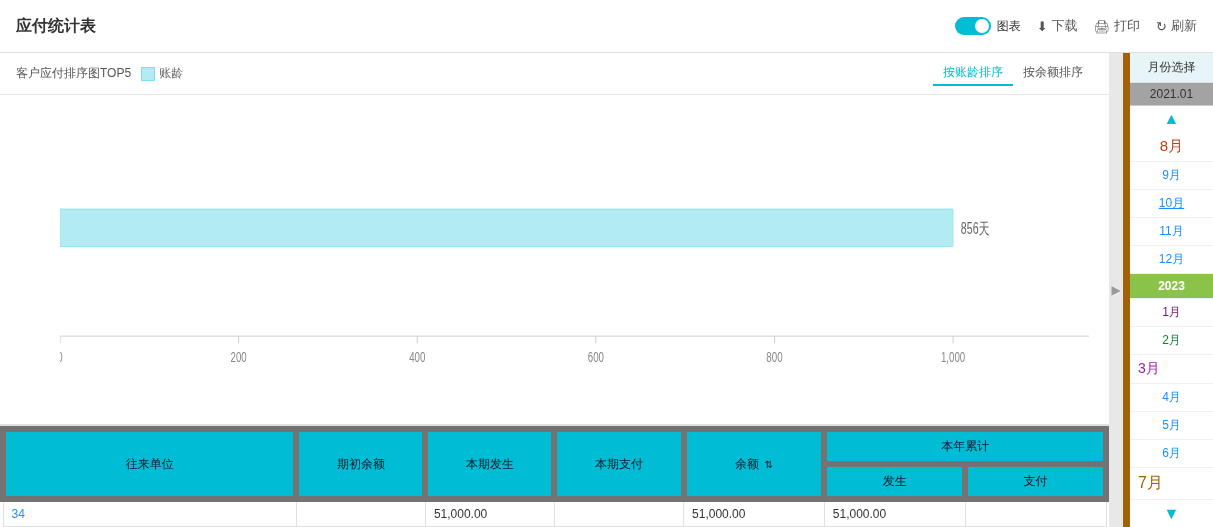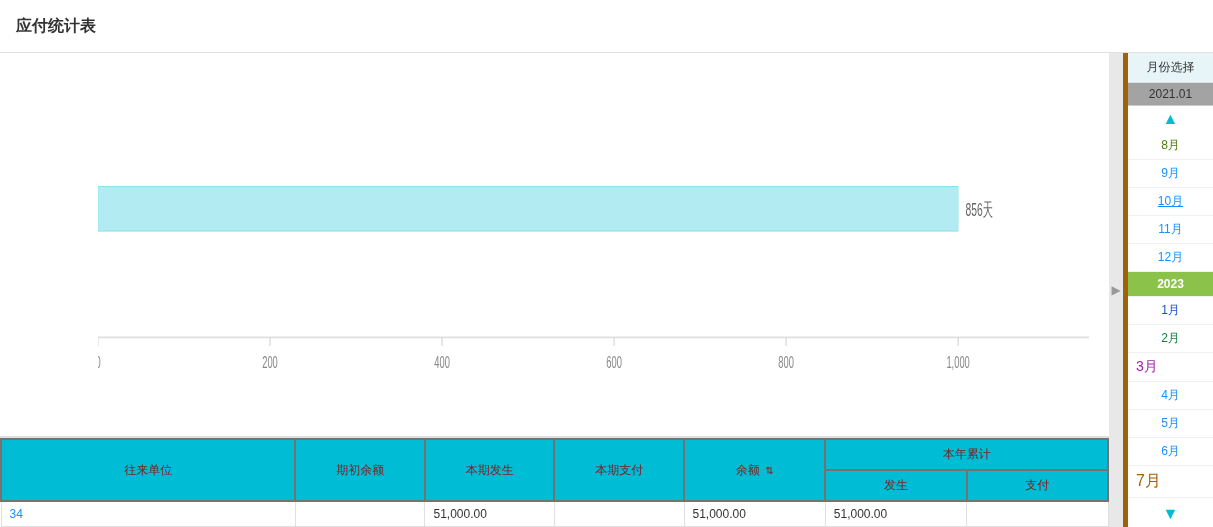--- a/index.html
+++ b/index.html
@@ -31,48 +31,79 @@
     .sort-btn { padding: 3px 10px; font-size: 12px; cursor: pointer; border-bottom: 2px solid transparent; color: #555; }
     .sort-btn.active { color: #00bcd4; border-bottom: 2px solid #00bcd4; }
 
     
     .chart-container { flex: 1; position: relative; padding: 10px 20px 30px 60px; }
 
     
     .table-area { background: #fff; border-top: 2px solid #e0e0e0; }
     .table-wrapper { overflow: hidden; }
     table { width: 100%; border-collapse: collapse; }
-    th { background: #00bcd4; color: #7f1d1d; text-align: center; padding: 6px 8px; font-size: 12px; font-weight: normal; border: 2px solid #737373; }
+    th { background: #00bcd4; color: #0f172a; text-align: center; padding: 6px 8px; font-size: 12px; font-weight: normal; border: 6px solid #737373; }
     td { text-align: left; padding: 5px 8px; font-size: 12px; border: 1px solid #e0e0e0; }
     td.left { text-align: left; }
     td a { color: #1890ff; text-decoration: none; }
 
     
-    .sidebar { width: 90px; background: #fff; border-left: 5px solid #a16207; display: flex; flex-direction: column; overflow: hidden; }
+    .sidebar { width: 90px; background: #fff; border-left: 7px solid #a16207; display: flex; flex-direction: column; overflow: hidden; }
     .sidebar-header { background: #e8f5f8; padding: 6px 8px; font-size: 12px; color: #333; text-align: center; border-bottom: 1px solid #e0e0e0; }
     .sidebar-scroll { flex: 1; overflow-y: auto; }
     .sidebar-up { padding: 4px; text-align: center; }
     .sidebar-down { padding: 4px; text-align: center; }
 
     
     .sidebar-expand { width: 14px; background: #e8e8e8; display: flex; align-items: center; justify-content: center; cursor: pointer; }
   </style>
 </head>
 <body>
 
 <div class="header">
   <div class="header-title">应付统计表</div>
+  <div class="header-actions">
+    <div class="toggle-wrap">
+      <div class="toggle"></div>
+      <span>图表</span>
+    </div>
+    <div class="header-action">
+      <span>⬇</span>
+      <span>下载</span>
+    </div>
+    <div class="header-action">
+      <span>🖨</span>
+      <span>打印</span>
+    </div>
+    <div class="header-action">
+      <span>↻</span>
+      <span>刷新</span>
+    </div>
+  </div>
 </div>
 
 <div class="main">
 
   <div class="chart-area">
 
+    <div class="legend-area">
+      <div class="legend-left">
+        <span style="font-size:12px;color:#555;">客户应付排序图TOP5</span>
+        <div class="legend-item">
+          <div class="legend-dot"></div>
+          <span>账龄</span>
+        </div>
+      </div>
+      <div class="legend-sort">
+        <div class="sort-btn active">按账龄排序</div>
+        <div class="sort-btn">按余额排序</div>
+      </div>
+    </div>
 
-    <div class="chart-container" style="height: 230px; position: relative; margin-left: 38px;">
+    <div class="chart-container" style="height: 230px; position: relative;">
       <svg width="100%" height="100%" viewBox="0 0 1060 200" preserveAspectRatio="none">
 
         <line x1="0" y1="160" x2="1060" y2="160" stroke="#e0e0e0" stroke-width="1"></line>
 
         <text x="-10" y="90" font-size="11" fill="#666" text-anchor="end">34</text>
 
         <rect x="0" y="72" width="920" height="26" fill="#b2ebf2" stroke="#80deea" stroke-width="0.5"></rect>
 
         <text x="928" y="89" font-size="11" fill="#666">856天</text>
 
@@ -133,27 +164,27 @@
     <span style="font-size:12px;color:#999;">▶</span>
   </div>
 
   <div class="sidebar">
     <div class="sidebar-header">月份选择</div>
     <div style="background:#a3a3a3;padding:4px 8px;font-size:12px;text-align:center;border-bottom:1px solid #ccc;">2021.01</div>
     <div class="sidebar-up" style="text-align:center;padding:4px;cursor:pointer;">
       <span style="color:#00bcd4;font-size:16px;">▲</span>
     </div>
     <div class="sidebar-scroll" id="sidebar-months">
-    <div style="padding: 5px 16px; font-size: 12px; color: #4d7c0f; text-align: center; cursor: pointer; border-bottom: 1px solid rgb(240, 240, 240);">8月</div>
+    <div style="padding: 5px 16px; font-size: 15px; color: #c2410c; text-align: center; cursor: pointer; border-bottom: 1px solid rgb(240, 240, 240);">8月</div>
         <div style="padding: 5px 8px; font-size: 12px; color: rgb(24, 144, 255); text-align: center; cursor: pointer; border-bottom: 1px solid rgb(240, 240, 240);">9月</div>
         <div style="padding: 5px 8px; font-size: 12px; color: rgb(24, 144, 255); text-align: center; cursor: pointer; border-bottom: 1px solid rgb(240, 240, 240); text-decoration: underline;">10月</div>
         <div style="padding: 5px 8px; font-size: 12px; color: rgb(24, 144, 255); text-align: center; cursor: pointer; border-bottom: 1px solid rgb(240, 240, 240);">11月</div>
         <div style="padding: 5px 3px; font-size: 12px; color: rgb(24, 144, 255); text-align: center; cursor: pointer; border-bottom: 1px solid rgb(240, 240, 240);">12月</div>
         <div style="background: rgb(139, 195, 74); color: rgb(255, 255, 255); font-weight: bold; padding: 5px 8px; font-size: 12px; text-align: center; cursor: pointer; border-bottom: 1px solid rgb(240, 240, 240);">2023</div>
-        <div style="padding: 5px 8px; font-size: 12px; color: #1d4ed8; text-align: center; cursor: pointer; border-bottom: 1px solid rgb(240, 240, 240);">1月</div>
+        <div style="padding: 5px 8px; font-size: 12px; color: #701a75; text-align: center; cursor: pointer; border-bottom: 1px solid rgb(240, 240, 240);">1月</div>
         <div style="padding: 5px 8px; font-size: 12px; color: #15803d; text-align: center; cursor: pointer; border-bottom: 1px solid rgb(240, 240, 240);">2月</div>
         <div style="padding: 5px 8px; font-size: 14px; color: #a21caf; cursor: pointer; border-bottom: 1px solid rgb(240, 240, 240);">3月</div>
         <div style="padding: 5px 8px; font-size: 12px; color: rgb(24, 144, 255); text-align: center; cursor: pointer; border-bottom: 1px solid rgb(240, 240, 240);">4月</div>
         <div style="padding: 5px 8px; font-size: 12px; color: rgb(24, 144, 255); text-align: center; cursor: pointer; border-bottom: 1px solid rgb(240, 240, 240);">5月</div>
         <div style="padding: 5px 8px; font-size: 12px; color: rgb(24, 144, 255); text-align: center; cursor: pointer; border-bottom: 1px solid rgb(240, 240, 240);">6月</div>
         <div style="padding: 5px 8px; font-size: 16px; color: #a16207; text-align: left; cursor: pointer; border-bottom: 1px solid rgb(240, 240, 240);">7月</div>
       </div>
     <div class="sidebar-down" style="text-align:center;padding:4px;cursor:pointer;">
       <span style="color:#00bcd4;font-size:16px;">▼</span>
     </div>

